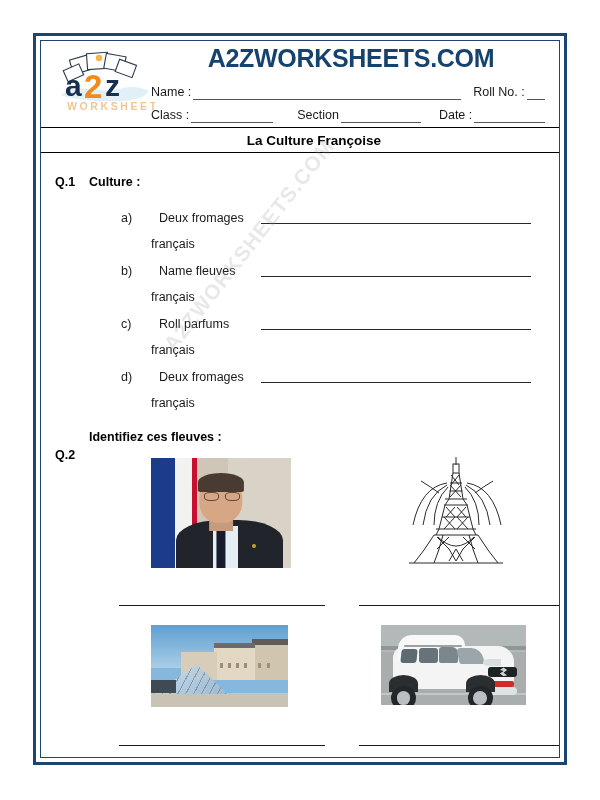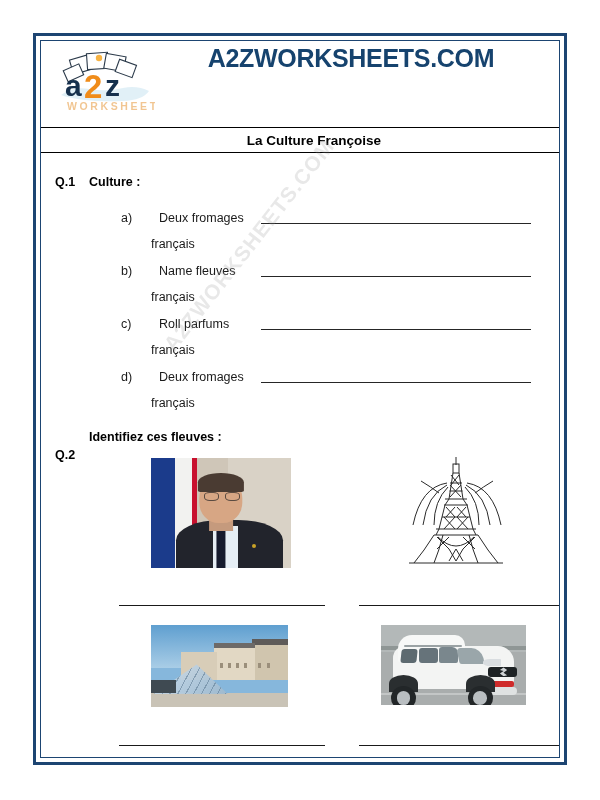--- a/index.html
+++ b/index.html
@@ -272,21 +272,38 @@
           <path d="M6 46 q12 -9 28 -6 q18 3 34 -1 q14 -3 26 3 q-6 9 -26 10 q-22 1 -38 -1 q-16 -2 -24 -5z" fill="#d9ecf5" opacity=".8"></path>
           <text x="10" y="47" font-family="Liberation Sans, sans-serif" font-size="30" font-weight="bold" fill="#16304d">a</text>
           <text x="29" y="49" font-family="Liberation Sans, sans-serif" font-size="33" font-weight="bold" fill="#f08c1a">2</text>
           <text x="50" y="47" font-family="Liberation Sans, sans-serif" font-size="30" font-weight="bold" fill="#16304d">z</text>
           <text x="12" y="61" font-family="Liberation Sans, sans-serif" font-size="10.5" font-weight="bold" letter-spacing="2.6" fill="#e8a04a" opacity=".6">WORKSHEETS</text>
         </svg>
       </div>
 
       <div class="site-title">A2ZWORKSHEETS.COM</div>
 
-
+      <div class="field-row r1">
+        <span class="fld-label">Name :</span>
+        <span class="fld-rule" style="width:268px;"></span>
+        <span class="gap"></span>
+        <span class="fld-label">Roll No. :</span>
+        <span class="fld-rule" style="flex:1;"></span>
+      </div>
+
+      <div class="field-row r2">
+        <span class="fld-label">Class :</span>
+        <span class="fld-rule" style="width:82px;"></span>
+        <span class="gap" style="width:22px;"></span>
+        <span class="fld-label">Section</span>
+        <span class="fld-rule" style="width:80px;"></span>
+        <span class="gap" style="width:16px;"></span>
+        <span class="fld-label">Date :</span>
+        <span class="fld-rule" style="flex:1;"></span>
+      </div>
     </div>
 
     <div class="ws-title-bar">
       <div class="ws-title">La Culture Françoise</div>
     </div>
 
     <div class="sheet-body">
 
       <div class="q-label q-num" style="top:22px;">Q.1</div>
       <div class="q-label q-text" style="top:22px;">Culture :</div>

